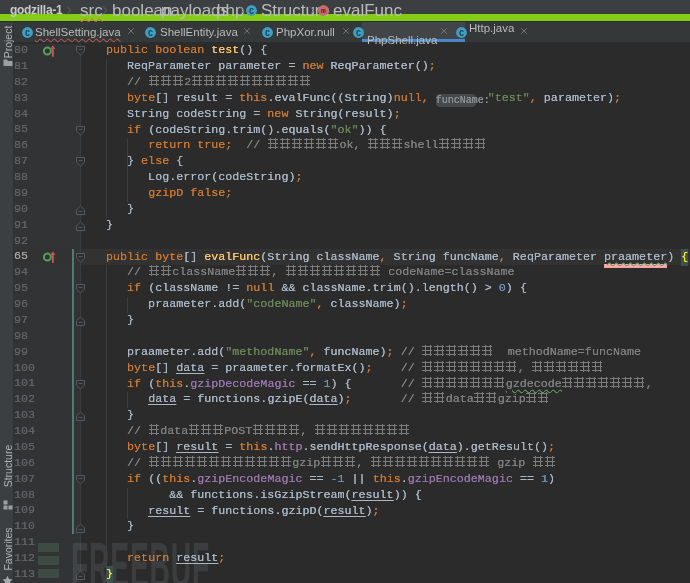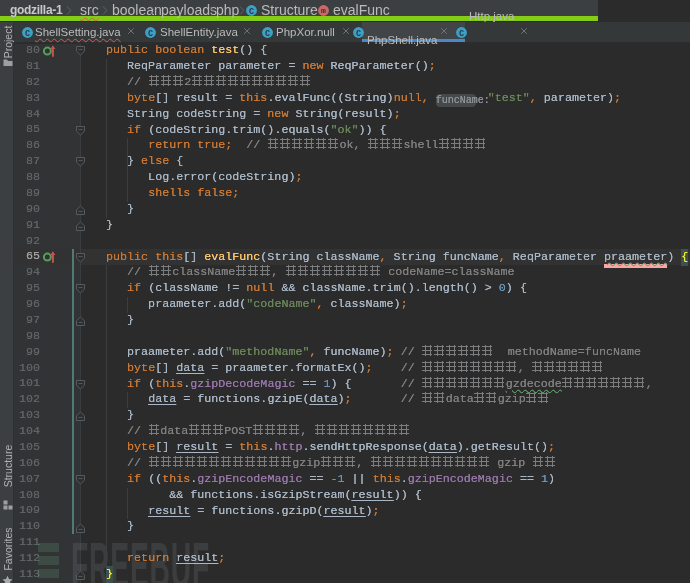--- a/index.html
+++ b/index.html
@@ -1,31 +1,31 @@
 <!DOCTYPE html>
 <html><head><meta charset="utf-8">
 <style>
   html,body{margin:0;padding:0;background:#2b2b2b;width:690px;height:583px;overflow:hidden}
   *{box-sizing:border-box}
   body{font-family:"Liberation Sans",sans-serif;position:relative}
-  #nav{position:absolute;left:0;top:0;width:598px;height:21px;background:#3c3f41;border-bottom:5px solid #84cc16}
-  .nv{position:absolute;top:0;height:21px;line-height:21px;font-size:14px;color:#bbbbbb;white-space:nowrap}
+  #nav{position:absolute;left:0;top:0;width:690px;height:21px;background:#3c3f41;border-bottom:7px solid #84cc16}
+  .nv{position:absolute;top:0;height:21px;line-height:21px;font-size:17px;color:#bbbbbb;white-space:nowrap}
   .sep{position:absolute;top:6px}
   #strip{position:absolute;left:0;top:22px;width:14px;height:561px;background:#3c3f41;border-right:1px solid #2e3031}
   .vlab{position:absolute;font-size:10.5px;color:#b0b2b4;white-space:nowrap;transform:translate(-50%,-50%) rotate(-90deg)}
   #tabbar{position:absolute;left:14px;top:22px;width:676px;height:22px;background:#353839}
   #tabbot{position:absolute;left:14px;top:42px;width:676px;height:2px;background:#28292b}
   .tabtx{position:absolute;top:0;height:22px;line-height:21px;font-size:11.5px;color:#bbbbbb;white-space:nowrap}
   #seltab{position:absolute;left:348px;top:0;width:103px;height:20px;background:#414547}
   #selline{position:absolute;left:348px;top:17px;width:103px;height:3px;background:#4a88c7}
   #gutter{position:absolute;left:14px;top:44px;width:67px;height:539px;background:#313335}
   #foldline{position:absolute;left:80px;top:44px;width:1px;height:539px;background:#3a3d3f}
   #caretline{position:absolute;left:14px;top:249.4px;width:676px;height:16px;background:#323232}
   #vcs{position:absolute;left:72px;top:249.4px;width:2px;height:285px;background:#4f7b72}
-  #nums{position:absolute;left:14px;top:43px;width:26px;font-family:"Liberation Mono",monospace;font-size:11.7px;line-height:15.88px;color:#606366;text-align:right;white-space:pre;text-shadow:0 0 0.5px}
+  #nums{position:absolute;left:14px;top:43px;width:26px;font-family:"Liberation Mono",monospace;font-size:11.7px;line-height:15.88px;color:#606366;white-space:pre;text-shadow:0 0 0.5px}
   #code{position:absolute;left:85px;top:43px;margin:0;font-family:"Liberation Mono",monospace;font-size:11.7px;line-height:15.88px;color:#a9b7c6;white-space:pre;text-shadow:0 0 0.6px}
   .k{color:#cc7832}
   .s{color:#6a8759}
   .m{color:#808080}
   .n{color:#6897bb}
   .f{color:#9876aa}
   .y{color:#ffc66d}
   .u{text-decoration:underline;text-underline-offset:2px}
   .it{}
   .w{text-decoration:underline wavy #4f9e55 1px;text-underline-offset:2px}
@@ -132,21 +132,21 @@
     <text x="5.5" y="8.6" font-family="Liberation Mono" font-size="8.5" font-weight="bold" fill="#233d49" text-anchor="middle">C</text>
   </svg>
 <span class="tabtx" style="left:367px;top:30px">PhpShell.java</span>
 <svg class="ic" style="left:440px;top:27px" width="8" height="8">
     <path d="M1.2 1.2 L6.8 6.8 M6.8 1.2 L1.2 6.8" stroke="#6e7376" stroke-width="1"></path>
   </svg>
 <svg class="ic" style="left:456px;top:27px" width="12" height="12">
     <circle cx="5.5" cy="5.5" r="5.4" fill="#3ea0c4"></circle>
     <text x="5.5" y="8.6" font-family="Liberation Mono" font-size="8.5" font-weight="bold" fill="#233d49" text-anchor="middle">C</text>
   </svg>
-<span class="tabtx" style="left:469px;top:6px">Http.java</span>
+<span class="tabtx" style="left:469px;top:18px">Http.java</span>
 <svg class="ic" style="left:520px;top:27px" width="8" height="8">
     <path d="M1.2 1.2 L6.8 6.8 M6.8 1.2 L1.2 6.8" stroke="#6e7376" stroke-width="1"></path>
   </svg>
 
 <div id="gutter"></div>
 <div id="caretline"></div>
 <div id="foldline"></div>
 <div id="vcs"></div>
 <div id="nums">80
 81
@@ -254,25 +254,25 @@
   </svg>
 <pre id="code">   <span class="k">public boolean </span><span class="y">test</span>() {
       ReqParameter parameter = <span class="k">new</span> ReqParameter()<span class="k">;</span>
       <span class="m">// <b class="c"></b><b class="c"></b><b class="c"></b>2<b class="c"></b><b class="c"></b><b class="c"></b><b class="c"></b><b class="c"></b><b class="c"></b><b class="c"></b><b class="c"></b><b class="c"></b><b class="c"></b></span>
       <span class="k">byte</span>[] result = <span class="k">this</span>.evalFunc((String)<span class="k">null</span><span class="k">,</span> <span class="hint">funcName:</span><span class="s">"test"</span><span class="k">,</span> parameter)<span class="k">;</span>
       String codeString = <span class="k">new</span> String(result)<span class="k">;</span>
       <span class="k">if</span> (codeString.trim().equals(<span class="s">"ok"</span>)) {
          <span class="k">return true</span><span class="k">;</span>  <span class="m">// <b class="c"></b><b class="c"></b><b class="c"></b><b class="c"></b><b class="c"></b><b class="c"></b>ok, <b class="c"></b><b class="c"></b><b class="c"></b>shell<b class="c"></b><b class="c"></b><b class="c"></b><b class="c"></b></span>
       } <span class="k">else</span> {
          Log.error(codeString)<span class="k">;</span>
-         <span class="k">shells false</span><span class="k">;</span>
+         <span class="k">gzipD false</span><span class="k">;</span>
       }
    }
 
-   <span class="k">public this</span>[] <span class="y">evalFunc</span>(String className<span class="k">,</span> String funcName<span class="k">,</span> ReqParameter <span class="w" style="border-bottom:4px solid #fca5a5">praameter</span>) <span class="bh">{</span>
+   <span class="k">public byte</span>[] <span class="y">evalFunc</span>(String className<span class="k">,</span> String funcName<span class="k">,</span> ReqParameter <span class="w" style="border-bottom:4px solid #fca5a5">praameter</span>) <span class="bh">{</span>
       <span class="m">// <b class="c"></b><b class="c"></b>className<b class="c"></b><b class="c"></b><b class="c"></b>, <b class="c"></b><b class="c"></b><b class="c"></b><b class="c"></b><b class="c"></b><b class="c"></b><b class="c"></b><b class="c"></b> codeName=className</span>
       <span class="k">if</span> (className != <span class="k">null</span> &amp;&amp; className.trim().length() &gt; <span class="n">0</span>) {
          praameter.add(<span class="s">"codeName"</span><span class="k">,</span> className)<span class="k">;</span>
       }
 
       praameter.add(<span class="s">"methodName"</span><span class="k">,</span> funcName)<span class="k">;</span> <span class="m">// <b class="c"></b><b class="c"></b><b class="c"></b><b class="c"></b><b class="c"></b><b class="c"></b>  methodName=funcName</span>
       <span class="k">byte</span>[] <span class="u">data</span> = praameter.formatEx()<span class="k">;</span>    <span class="m">// <b class="c"></b><b class="c"></b><b class="c"></b><b class="c"></b><b class="c"></b><b class="c"></b><b class="c"></b><b class="c"></b>, <b class="c"></b><b class="c"></b><b class="c"></b><b class="c"></b><b class="c"></b><b class="c"></b></span>
       <span class="k">if</span> (<span class="k">this</span>.<span class="f">gzipDecodeMagic</span> == <span class="n">1</span>) {       <span class="m">// <b class="c"></b><b class="c"></b><b class="c"></b><b class="c"></b><b class="c"></b><b class="c"></b><b class="c"></b><span class="w">gzdecode</span><b class="c"></b><b class="c"></b><b class="c"></b><b class="c"></b><b class="c"></b><b class="c"></b><b class="c"></b>,</span>
          <span class="u">data</span> = functions.<span class="it">gzipE</span>(<span class="u">data</span>)<span class="k">;</span>       <span class="m">// <b class="c"></b><b class="c"></b>data<b class="c"></b><b class="c"></b>gzip<b class="c"></b><b class="c"></b></span>
       }

